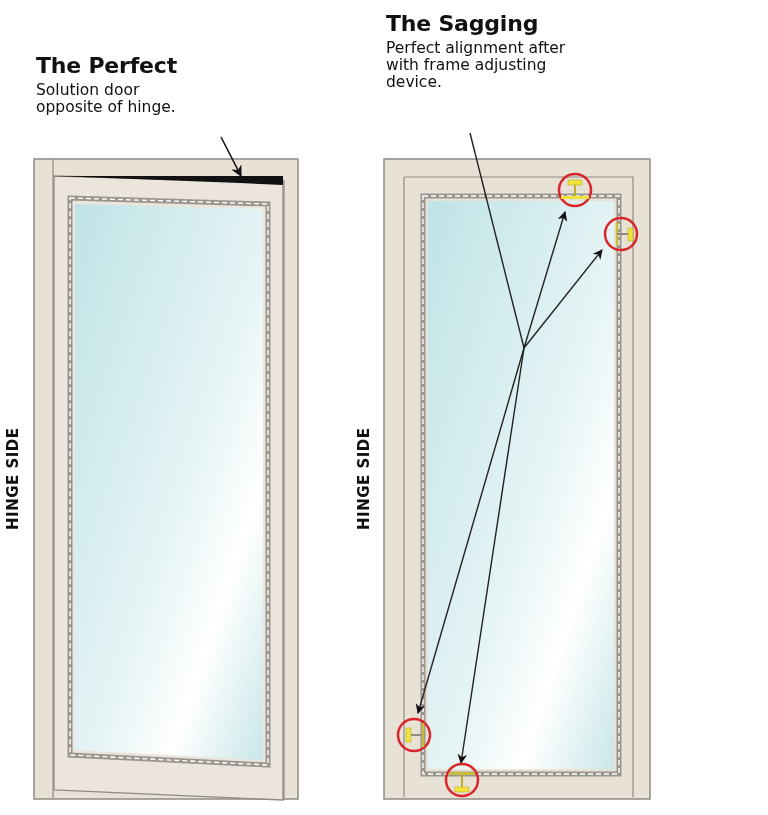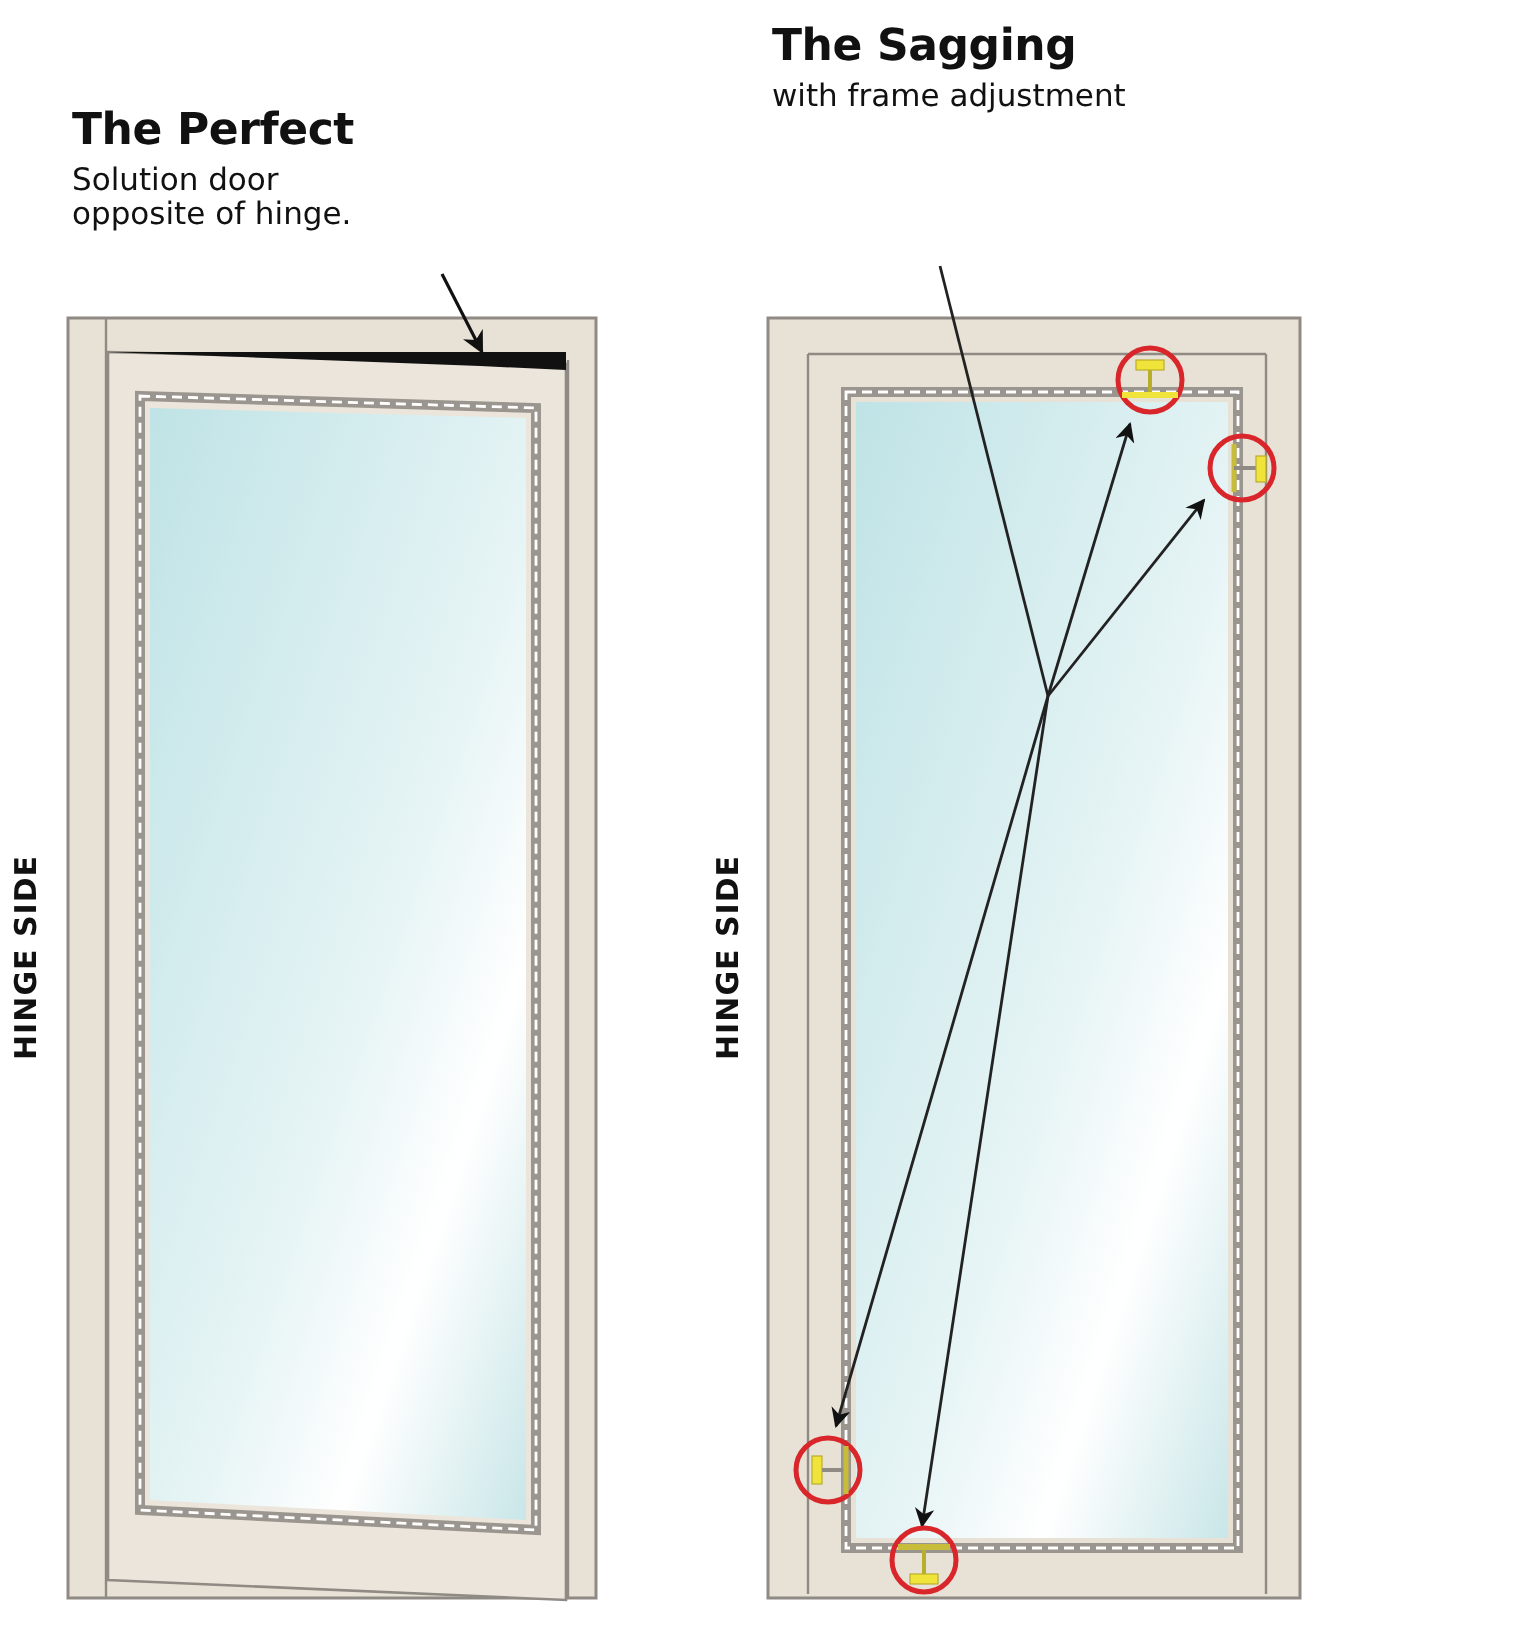--- a/index.html
+++ b/index.html
@@ -13,21 +13,23 @@
 <body>
 
 <div class="title" style="left:36px; top:54px;">The Perfect</div>
 <div class="caption" style="left:36px; top:82px;">
   <div>Solution door</div>
   <div>opposite of hinge.</div>
 </div>
 
 <div class="title" style="left:386px; top:12px;">The Sagging</div>
 <div class="caption" style="left:386px; top:40px;">
-  <div>with frame adjustment</div>
+  <div>Perfect alignment after</div>
+  <div>with frame adjusting</div>
+  <div>device.</div>
 </div>
 
 <div class="hinge" style="left:4px; top:530px;">HINGE SIDE</div>
 <div class="hinge" style="left:355px; top:530px;">HINGE SIDE</div>
 
 <svg width="768" height="815" viewBox="0 0 768 815">
   <defs>
     <linearGradient id="glassL" x1="0" y1="0" x2="1" y2="1">
       <stop offset="0" stop-color="#bfe3e6"></stop>
       <stop offset="0.55" stop-color="#e6f4f5"></stop>

